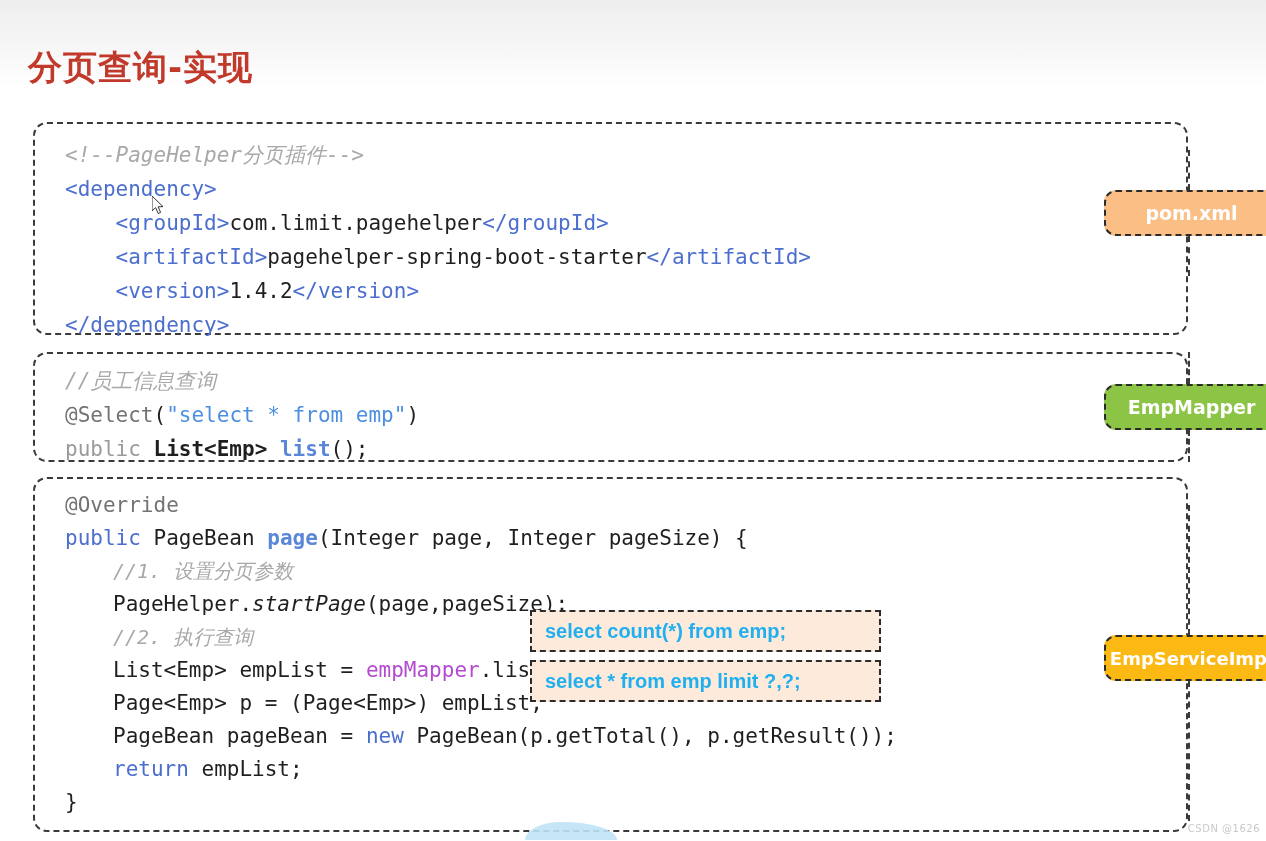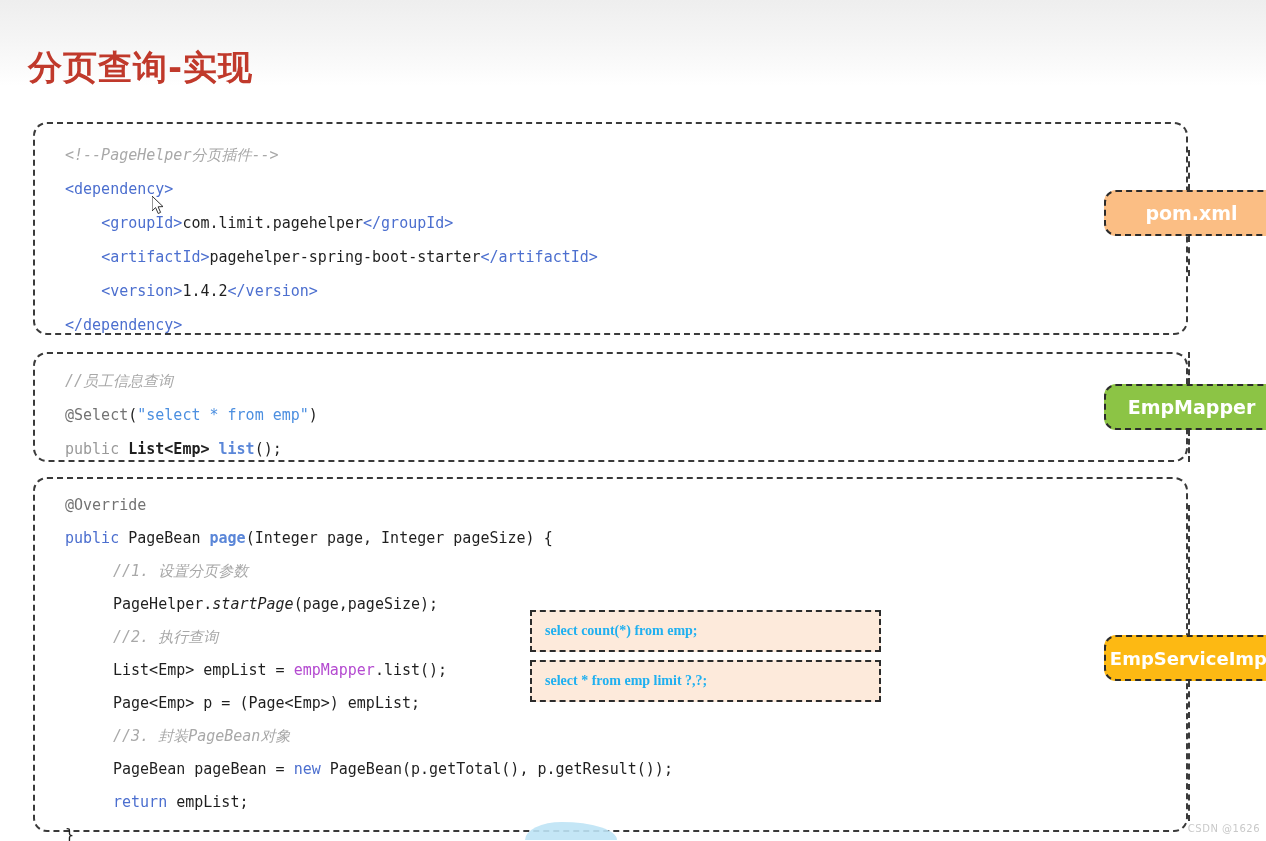--- a/index.html
+++ b/index.html
@@ -39,26 +39,26 @@
   .code-panel {
     position: absolute;
     box-sizing: border-box;
     border: 2px dashed #3a3a3a;
     border-radius: 14px;
     background: #ffffff;
     font-family: "DejaVu Sans Mono", "Liberation Mono", monospace;
   }
   .code-line {
     white-space: pre;
-    font-size: 15px;
+    font-size: 21px;
     line-height: 34px;
     color: #1f1f1f;
   }
   .code-line.small {
-    font-size: 15px;
+    font-size: 20px;
     line-height: 28px;
   }
 
   
   .tok-comment { color: #a8a8a8; font-style: italic; }
   .tok-tag     { color: #4c6fcf; }
   .tok-text    { color: #1f1f1f; }
   .tok-kw      { color: #4c6fcf; }
   .tok-kw-gray { color: #9a9a9a; }
   .tok-ann     { color: #737373; }
@@ -143,22 +143,22 @@
   #stem-svc-up   { left: 1188px; top: 505px;  height: 130px; }
   #stem-svc-dn   { left: 1188px; top: 681px;  height: 140px; }
 
   
   .sql-box {
     position: absolute;
     box-sizing: border-box;
     background: #FDEADB;
     border: 2px dashed #2b2b2b;
     color: #20B0F0;
-    font-family: Liberation Serif, serif;
-    font-size: 14px;
+    font-family: Liberation Sans, sans-serif;
+    font-size: 20px;
     font-weight: bold;
     display: flex;
     align-items: center;
     padding-left: 13px;
     white-space: pre;
   }
   #sql-count {
     left: 530px; top: 610px;
     width: 351px; height: 42px;
   }
@@ -217,21 +217,20 @@
 </div>
 
 <div class="code-panel" id="panel-service">
   <div class="code-line"><span class="tok-ann">@Override</span></div>
   <div class="code-line"><span class="tok-kw">public</span><span class="tok-plain"> PageBean </span><span class="tok-fn">page</span><span class="tok-plain">(Integer page, Integer pageSize) {</span></div>
   <div class="code-line small indent1"><span class="tok-comment">//1. 设置分页参数</span></div>
   <div class="code-line indent1"><span class="tok-plain">PageHelper.</span><span class="tok-plain tok-ital">startPage</span><span class="tok-plain">(page,pageSize);</span></div>
   <div class="code-line small indent1"><span class="tok-comment">//2. 执行查询</span></div>
   <div class="code-line indent1"><span class="tok-plain">List&lt;Emp&gt; empList = </span><span class="tok-field">empMapper</span><span class="tok-plain">.list();</span></div>
   <div class="code-line indent1"><span class="tok-plain">Page&lt;Emp&gt; p = (Page&lt;Emp&gt;) empList;</span></div>
-  <div class="code-line small indent1"><span class="tok-comment">//3. 封装PageBean对象</span></div>
   <div class="code-line indent1"><span class="tok-plain">PageBean pageBean = </span><span class="tok-kw">new</span><span class="tok-plain"> PageBean(p.getTotal(), p.getResult());</span></div>
   <div class="code-line indent1"><span class="tok-kw">return</span><span class="tok-plain"> empList;</span></div>
   <div class="code-line"><span class="tok-plain">}</span></div>
 </div>
 
 <div class="sql-box" id="sql-count">select count(*) from emp;</div>
 <div class="sql-box" id="sql-limit">select * from emp limit ?,?;</div>
 
 <div class="stem" id="stem-pom-up"></div>
 <div class="stem" id="stem-pom-dn"></div>

